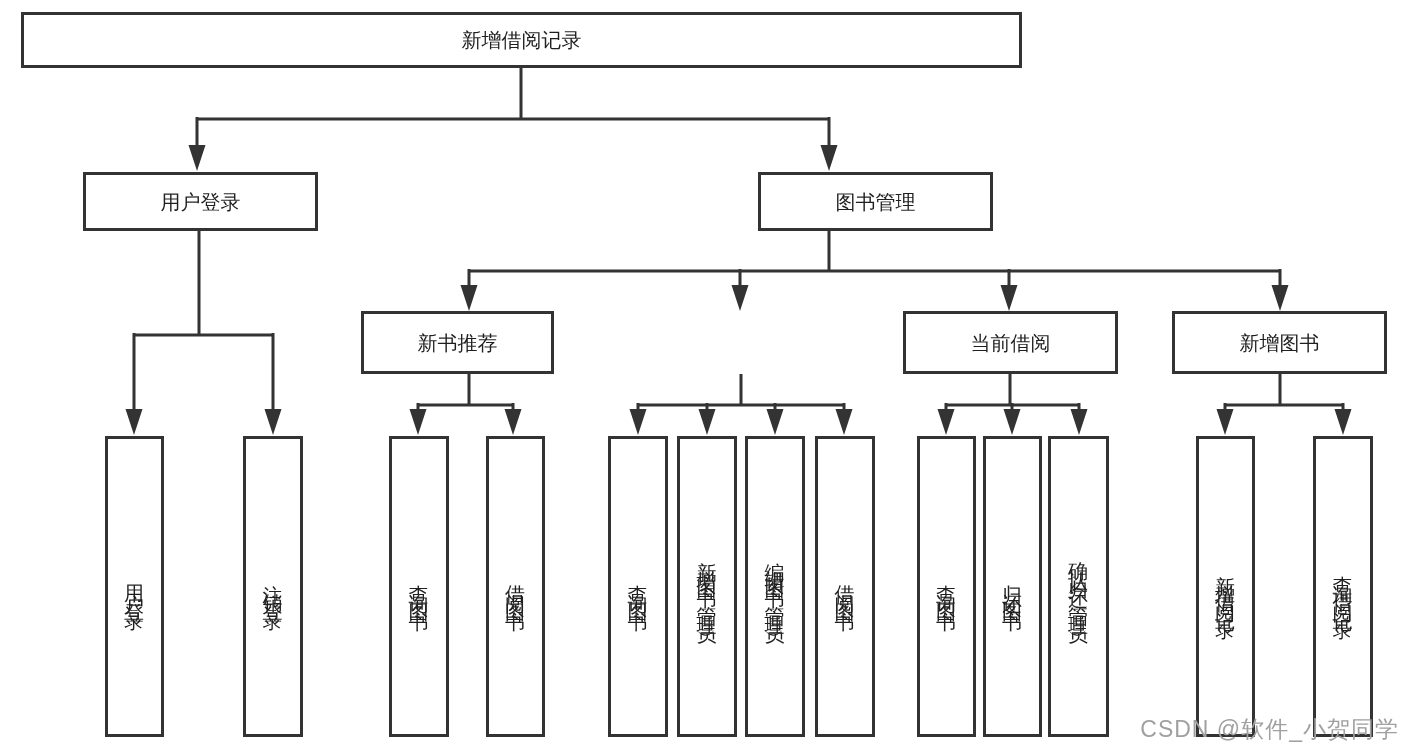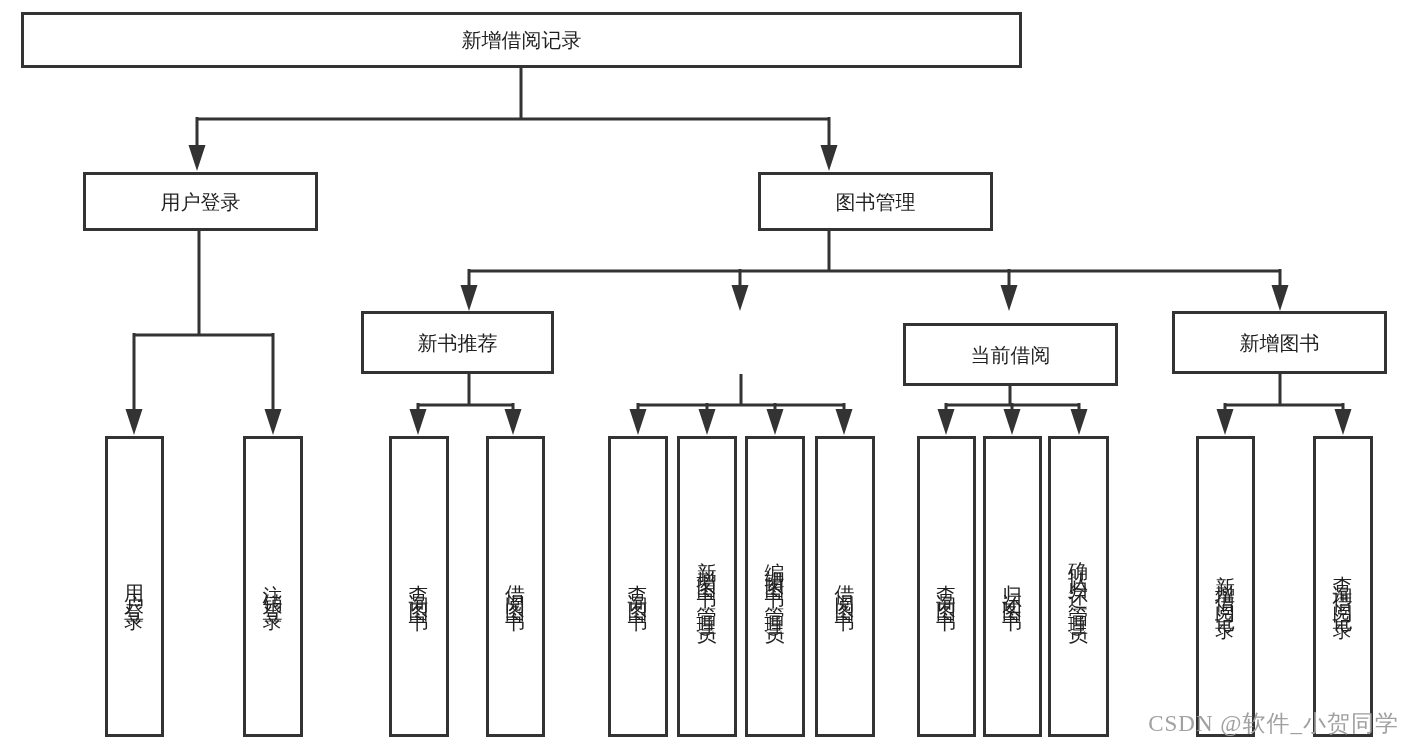--- a/index.html
+++ b/index.html
@@ -28,26 +28,25 @@
   .lv3{top:311px;height:63px;}
   .leaf{
     top:436px;height:301px;
     writing-mode:vertical-rl;
     text-orientation:mixed;
     letter-spacing:9px;
     white-space:normal;
   }
   .watermark{
     position:absolute;
-    right:6px;bottom:8px;
+    right:6px;bottom:2px;
     font-size:23px;
     letter-spacing:1px;
     color:var(--watermark,#a0a0a0);
     z-index:5;
-    font-family:Liberation Serif, serif;
   }
 </style>
 </head>
 <body>
 
 <div class="stage">
 
   <svg viewBox="0 0 1405 747">
     <path class="lines" d="
       M521 68 V119 M197 119 H829 M197 117 V150 M829 117 V150
@@ -69,21 +68,21 @@
       M1070.5 409 L1087.5 409 L1079 435 Z
       M1216.5 409 L1233.5 409 L1225 435 Z  M1334.5 409 L1351.5 409 L1343 435 Z"></path>
   </svg>
 
   <div class="node" style="left:21px;top:12px;width:1001px;height:56px;">新增借阅记录</div>
 
   <div class="node lv2" style="left:83px;width:235px;">用户登录</div>
   <div class="node lv2" style="left:711px;width:235px;margin-left:47px;">图书管理</div>
 
   <div class="node lv3" style="left:361px;width:193px;">新书推荐</div>
-  <div class="node lv3" style="left:903px;width:215px;margin-top:12px;">当前借阅</div>
+  <div class="node lv3" style="left:903px;width:215px;">当前借阅</div>
   <div class="node lv3" style="left:1172px;width:215px;">新增图书</div>
 
   <div class="node leaf" style="left:105px;width:59px;">用户登录</div>
   <div class="node leaf" style="left:243px;width:60px;">注销登录</div>
 
   <div class="node leaf" style="left:389px;width:60px;">查询图书</div>
   <div class="node leaf" style="left:486px;width:59px;">借阅图书</div>
 
   <div class="node leaf" style="left:608px;width:60px;">查询图书</div>
   <div class="node leaf" style="left:677px;width:60px;">新增图书（管理员）</div>

